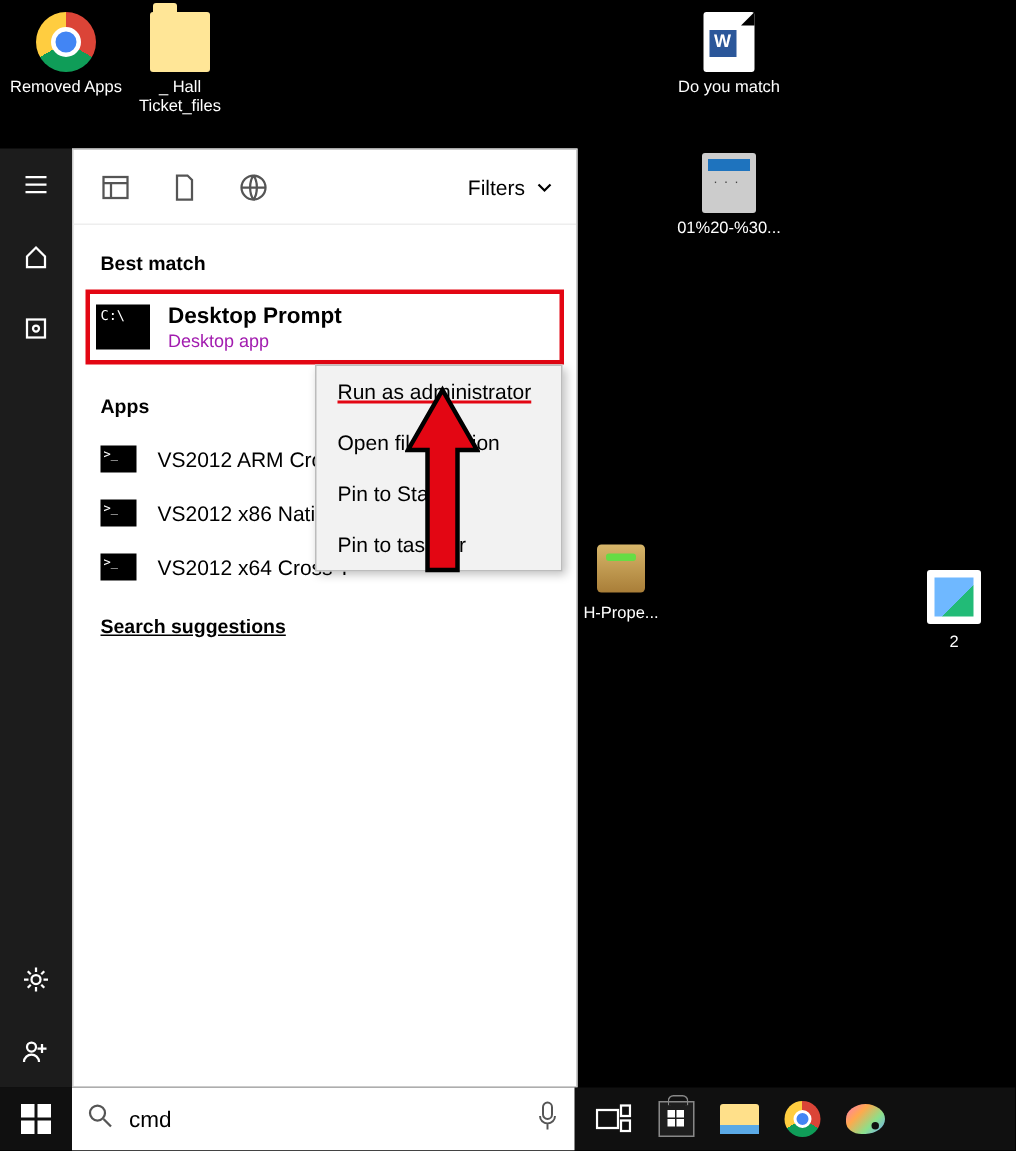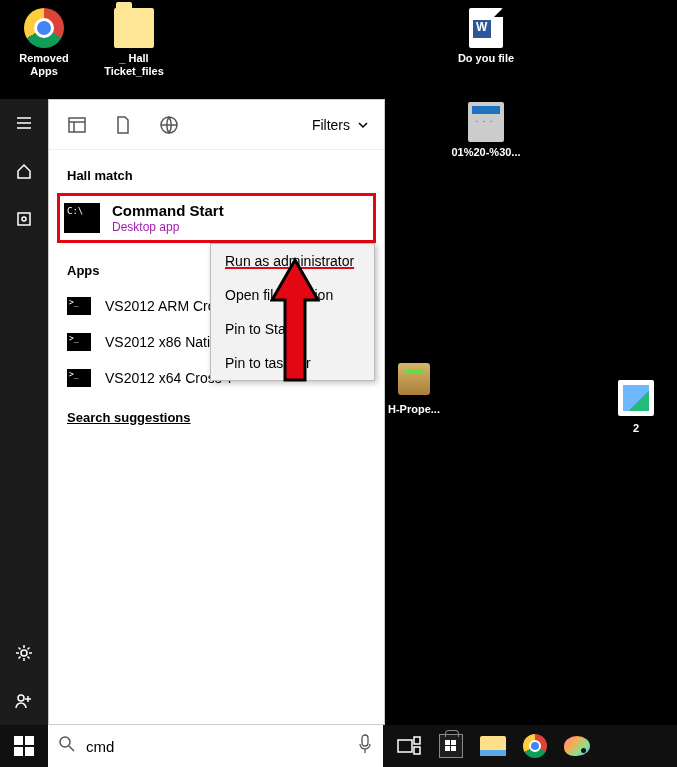--- a/index.html
+++ b/index.html
@@ -2,21 +2,21 @@
 <html><head>
 <meta charset="utf-8">
 <style>
   * { box-sizing: border-box; margin: 0; padding: 0; }
   html, body { width: 677px; height: 767px; overflow: hidden; font-family: "Segoe UI", Tahoma, sans-serif; }
   body { background: #000; position: relative; }
 
   
   .desktop-icon { position: absolute; width: 76px; text-align: center; color: #fff; font-size: 11px; }
   .desktop-icon .ico { width: 40px; height: 40px; margin: 0 auto 4px; display: flex; align-items: center; justify-content: center; }
-  .desktop-icon .lbl { text-shadow: 0 1px 2px #000; line-height: 1.2; font-weight: bold; }
+  .desktop-icon .lbl { text-shadow: 0 1px 2px #000; line-height: 1.2; }
 
   .ico-chrome { border-radius: 50%; background: conic-gradient(#db4437 0 120deg, #0f9d58 120deg 240deg, #ffcd40 240deg 360deg); position: relative; }
   .ico-chrome::after { content:""; position:absolute; inset:10px; background:#4285f4; border:3px solid #fff; border-radius:50%; }
 
   .ico-folder { background:#ffe697; border-radius:2px; position:relative; width:42px; height:32px; margin-top:6px; }
   .ico-folder::before { content:""; position:absolute; top:-6px; left:2px; width:16px; height:8px; background:#ffe697; border-radius:2px 2px 0 0; }
 
   .ico-word { background:#fff; position:relative; width:34px; height:40px; border-radius:2px; }
   .ico-word::before { content:""; position:absolute; top:0; right:0; border-width:0 0 9px 9px; border-style:solid; border-color:transparent transparent #000 transparent; }
   .ico-word::after { content:""; position:absolute; left:4px; top:12px; width:18px; height:18px; background:#2b579a; }
@@ -101,31 +101,31 @@
   .paint-ico { width:26px; height:20px; background:linear-gradient(135deg,#ff7ab8,#ffa94d,#8be08b,#6fa8ff); border-radius:50% 50% 50% 40%; position:relative; }
   .paint-ico::after { content:""; position:absolute; right:4px; bottom:3px; width:5px; height:5px; background:#101010; border-radius:50%; }
 </style>
 </head>
 <body>
 
 <div class="desktop-icon" style="left:6px; top:8px;">
   <div class="ico ico-chrome"></div>
   <div class="lbl">Removed Apps</div>
 </div>
-<div class="desktop-icon" style="left:96px; top:8px;text-align:center;">
+<div class="desktop-icon" style="left:82px; top:8px;text-align:center;">
   <div class="ico ico-folder"></div>
   <div class="lbl">_ Hall Ticket_files</div>
 </div>
 <div class="desktop-icon" style="left:448px; top:8px;">
   <div class="ico">
       <div class="ico-word">
         <span>W</span>
       </div>
     </div>
-  <div class="lbl">Do you file</div>
+  <div class="lbl">Do you match</div>
 </div>
 <div class="desktop-icon" style="left:448px; top:102px;">
   <div class="ico">
       <div class="ico-video"></div>
     </div>
   <div class="lbl">01%20-%30...</div>
 </div>
 <div class="desktop-icon" style="left:376px; top:359px;">
   <div class="ico ico-rar">
       <div class="stack"></div>
@@ -198,26 +198,26 @@
     <div class="flex"></div>
     <div class="filters">
       <span>Filters</span>
       <svg width="14" height="14" viewBox="0 0 14 14">
           <path d="M3 5l4 4 4-4" stroke="#000" fill="none" stroke-width="1.5"></path>
         </svg>
     </div>
   </div>
 
   <div class="panel-body">
-    <div class="section-label">Hall match</div>
+    <div class="section-label">Best match</div>
 
     <div class="best-match">
       <div class="cmd-icon"></div>
       <div>
-        <div class="title">Command Start</div>
+        <div class="title">Desktop Prompt</div>
         <div class="subtitle">Desktop app</div>
       </div>
     </div>
 
     <div class="section-label">Apps</div>
 
     <div class="result-row">
       <div class="mini-cmd"></div>
       <span>VS2012 ARM Cross</span>
     </div>

